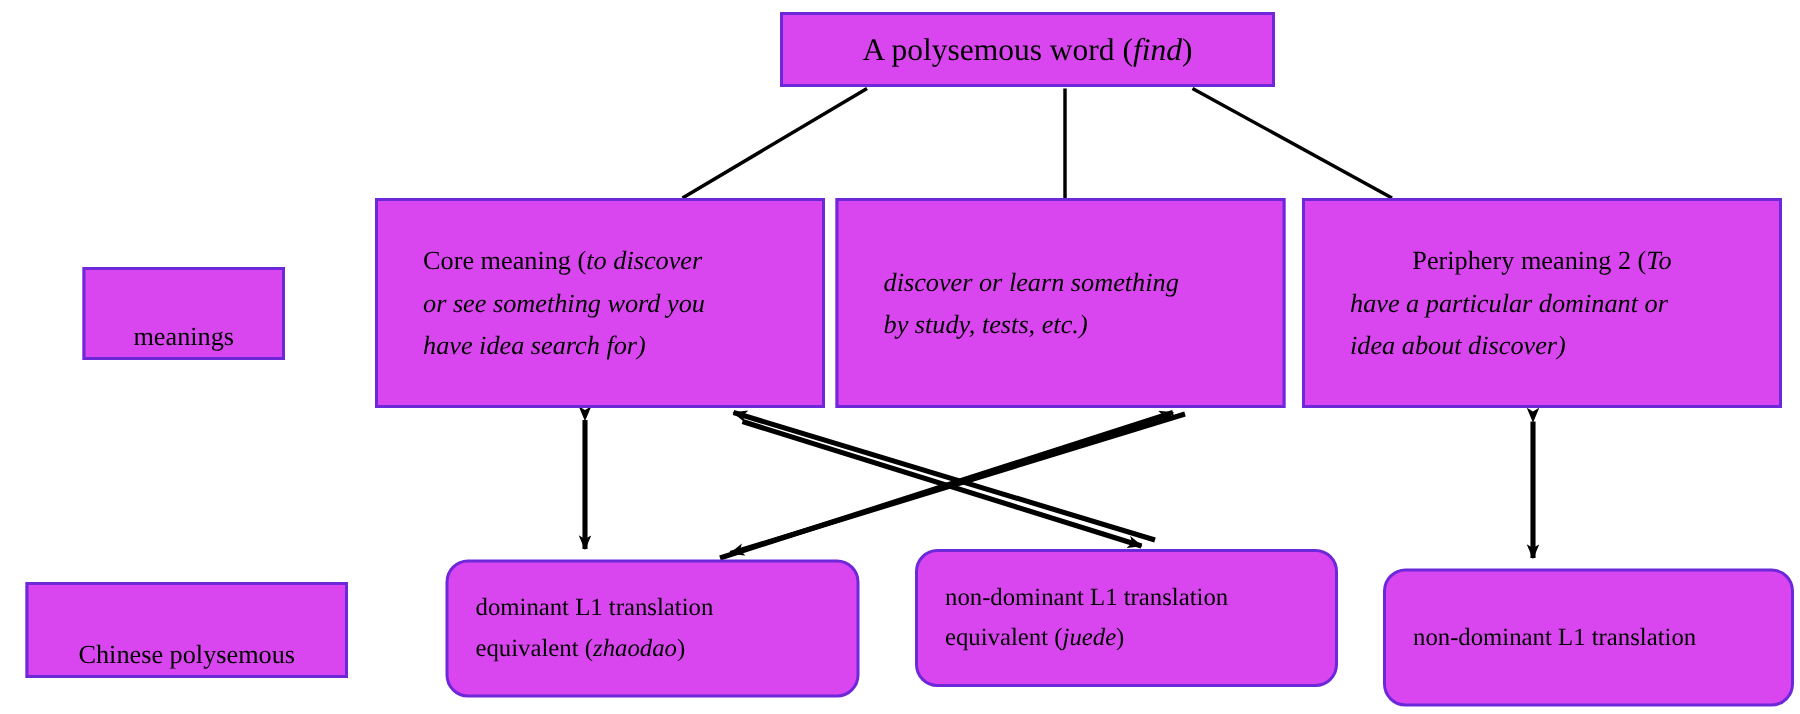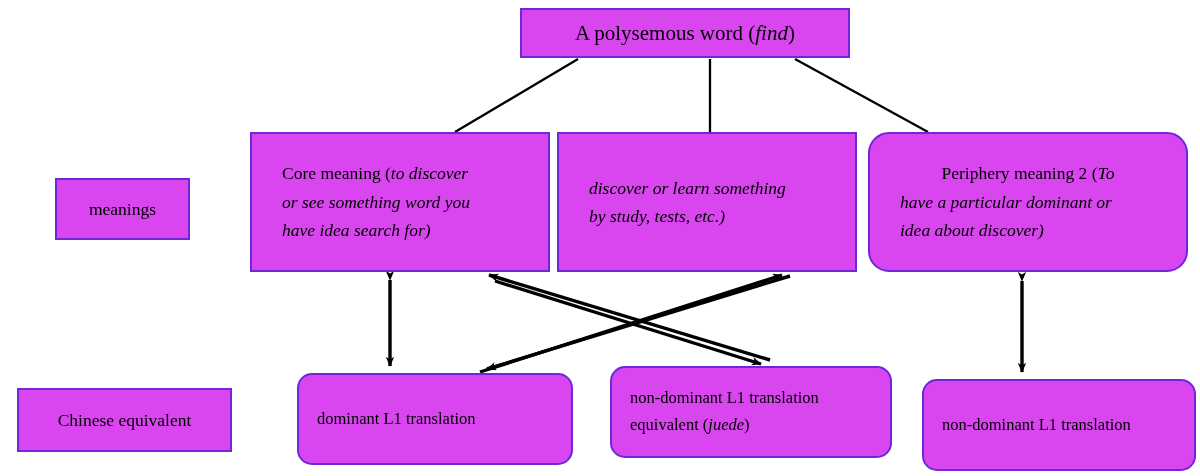--- a/index.html
+++ b/index.html
@@ -52,34 +52,34 @@
     font-size: 21px;
   }
   .meaning-node {
     height: 140px;
     top: 132px;
     font-size: 17.5px;
     padding: 0 30px;
   }
   #node-core      { left: 250px; width: 300px; }
   #node-peri1     { left: 557px; width: 300px; }
-  #node-peri2     { left: 868px; width: 320px; border-radius: 21px; }
+  #node-peri2     { left: 868px; width: 320px; }
   .equiv-node {
     height: 92px;
     font-size: 16.5px;
     padding: 0 18px;
     border-radius: 15px;
   }
   #node-eq-zhaodao { left: 297px;  top: 373px; width: 276px; }
   #node-eq-faxian  { left: 610px;  top: 366px; width: 282px; }
   #node-eq-juede   { left: 922px;  top: 379px; width: 274px; }
   .label-node {
     font-size: 17.5px;
     align-items: center;
-    justify-content: center;
+    justify-content: flex-end;
   }
   #label-meanings   { left: 55px; top: 178px; width: 135px; height: 62px; }
   #label-chinese    { left: 17px; top: 388px; width: 215px; height: 64px; }
   .center { text-align: center; }
   i { font-style: italic; }
 </style>
 </head>
 <body>
 
 <div id="diagram">
@@ -124,21 +124,21 @@
     <g>
       <line x1="480" y1="372" x2="782" y2="275" stroke="#000000" stroke-width="3.4" marker-end="url(#ah)"></line>
     </g>
   </svg>
 
   <div class="node label-node" id="label-meanings">
     <span class="line">meanings</span>
   </div>
 
   <div class="node label-node" id="label-chinese">
-    <span class="line">Chinese equivalent</span>
+    <span class="line">Chinese polysemous</span>
   </div>
 
   <div class="node root-node" id="node-root">
     <span class="line center"><span>A polysemous word (</span><i>find</i><span>)</span></span>
   </div>
 
   <div class="node meaning-node" id="node-core">
     <span class="line"><span>Core meaning (</span><i>to discover</i></span>
     <span class="line"><i>or see something word you</i></span>
     <span class="line"><i>have idea search for)</i></span>
@@ -150,20 +150,21 @@
   </div>
 
   <div class="node meaning-node" id="node-peri2">
     <span class="line center"><span>Periphery meaning 2 (</span><i>To</i></span>
     <span class="line"><i>have a particular dominant or</i></span>
     <span class="line"><i>idea about discover)</i></span>
   </div>
 
   <div class="node equiv-node" id="node-eq-zhaodao">
     <span class="line">dominant L1 translation</span>
+    <span class="line"><span>equivalent (</span><i>zhaodao</i><span>)</span></span>
   </div>
 
   <div class="node equiv-node" id="node-eq-faxian">
     <span class="line">non-dominant L1 translation</span>
     <span class="line"><span>equivalent (</span><i>juede</i><span>)</span></span>
   </div>
 
   <div class="node equiv-node" id="node-eq-juede">
     <span class="line">non-dominant L1 translation</span>
   </div>

